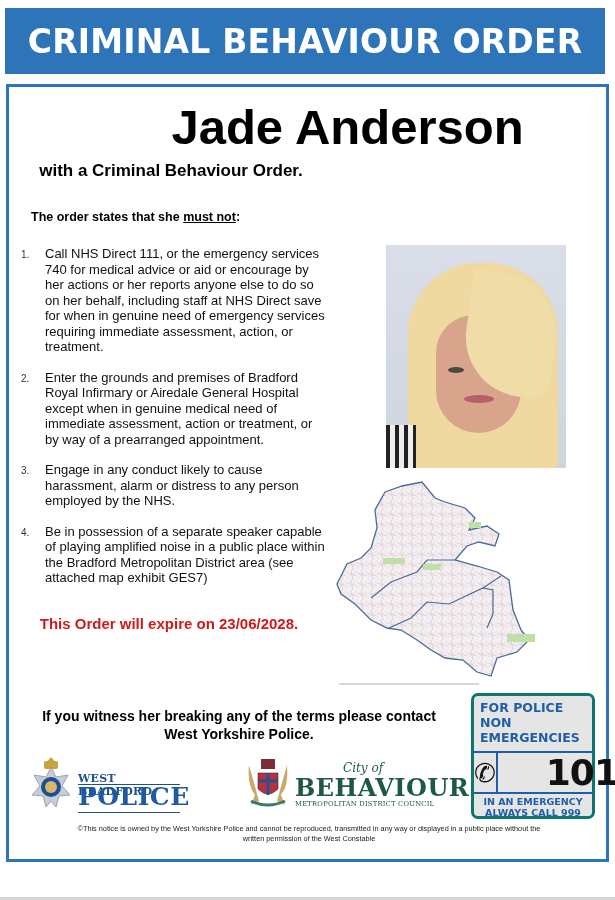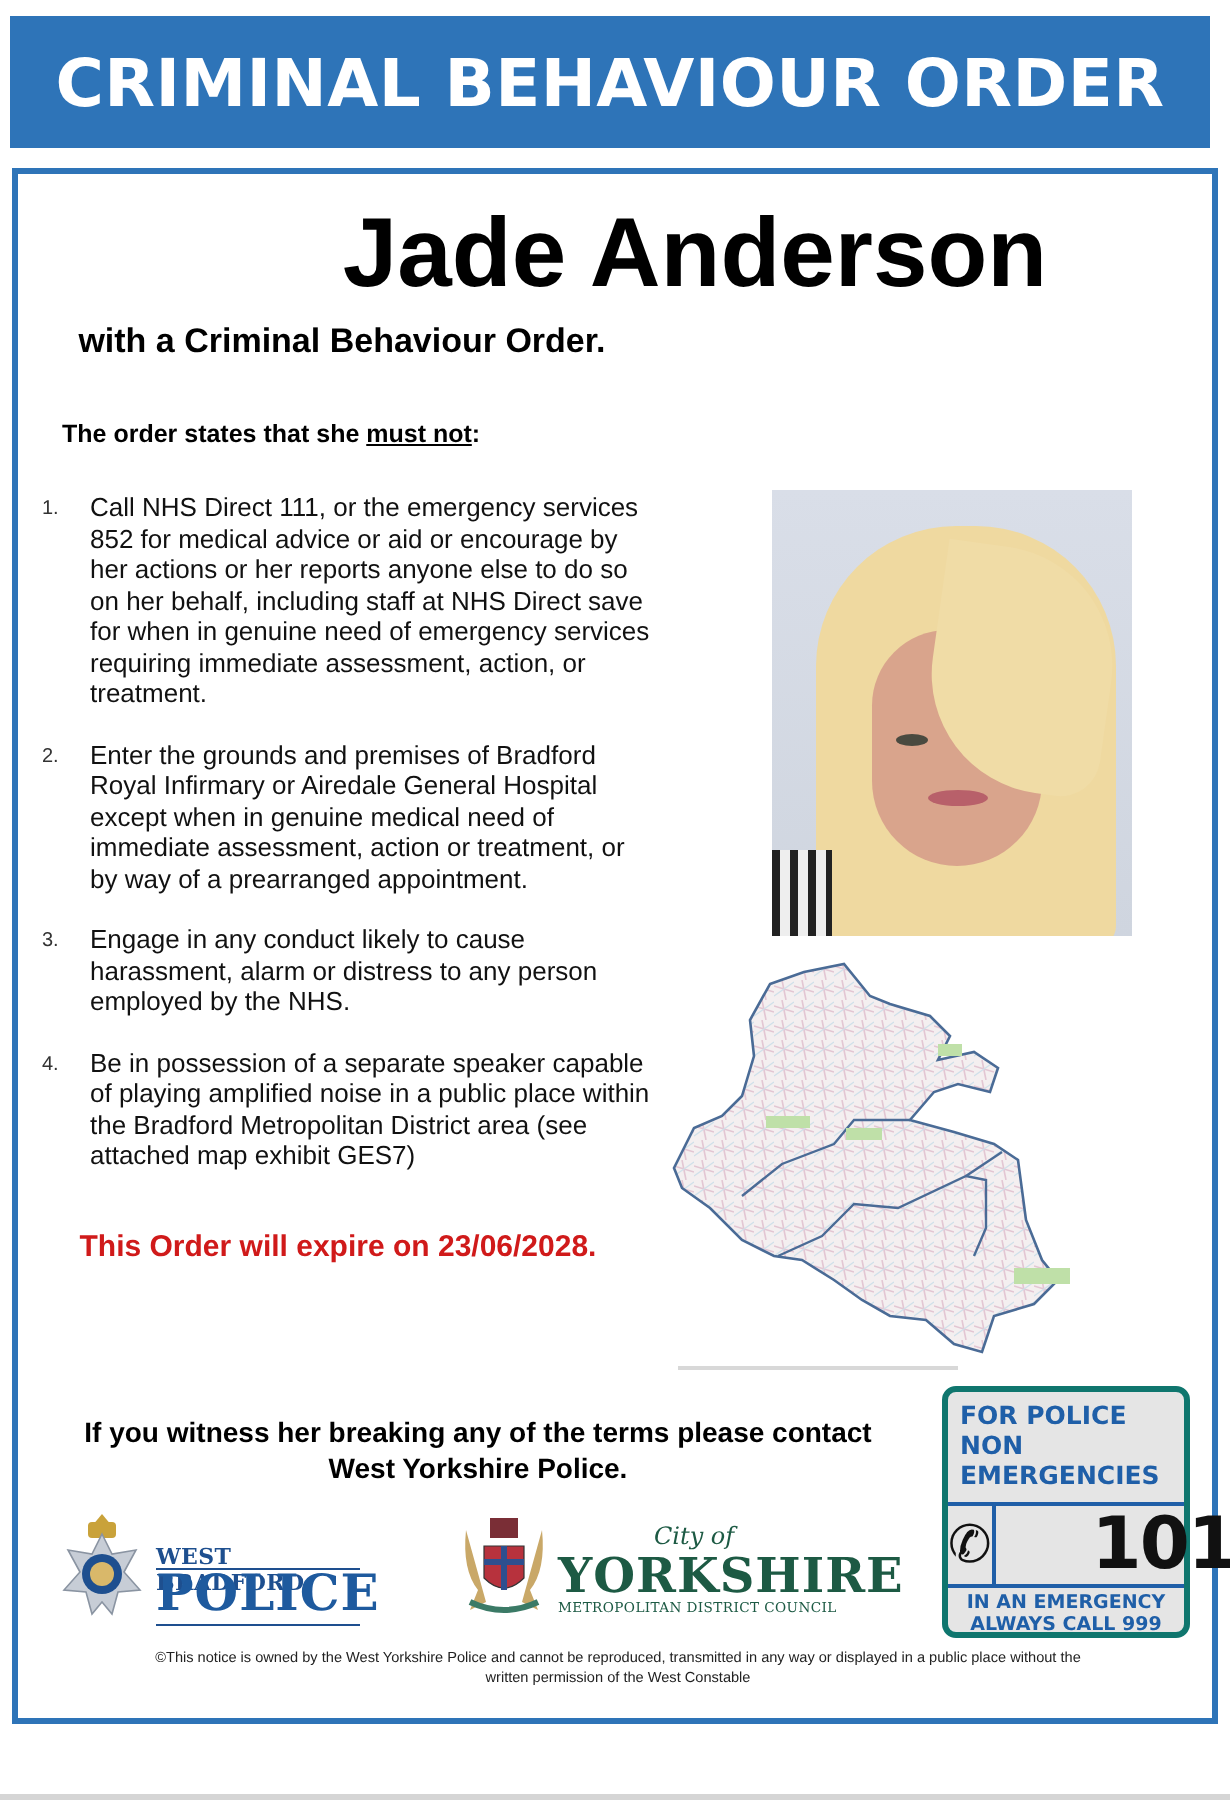--- a/index.html
+++ b/index.html
@@ -68,21 +68,21 @@
   .b-num { flex:1; display:flex; align-items:center; justify-content:center; font-size:36px; font-weight:900;
     color:#111; font-family:"DejaVu Sans", sans-serif; letter-spacing:-1px;padding-left:48px; }
   .b-bot { text-align:center; color:#1f5fa8; font-weight:bold; font-size:9.5px; line-height:11px; padding-top:2px;
     font-family:"DejaVu Sans", sans-serif; }
   .wyp-logo { position:absolute; left:17px; top:668px; width:160px; height:62px; }
   .wyp-text1 { position:absolute; left:52px; top:17px; font-family:"DejaVu Serif", serif; font-weight:bold;
     font-size:11px; color:#1e4f8f; letter-spacing:0.2px; }
   .wyp-text2 { position:absolute; left:52px; top:27px; font-family:"DejaVu Serif", serif; font-weight:bold;
     font-size:25px; color:#1e5a9e; letter-spacing:0.5px; }
   .wyp-rule { position:absolute; left:52px; height:1px; width:102px; background:#1e4f8f; }
-  .brad-logo { position:absolute; left:218px; top:668px; width:200px; height:62px; }
+  .brad-logo { position:absolute; left:234px; top:668px; width:200px; height:62px; }
   .brad-city { position:absolute; left:100px; top:6px; font-family:"DejaVu Serif", serif; font-style:italic;
     font-size:12px; color:#1d5a44; }
   .brad-name { position:absolute; left:52px; top:18px; font-family:"DejaVu Serif", serif; font-weight:bold;
     font-size:24px; color:#1d5a44; letter-spacing:0.5px; }
   .brad-sub { position:absolute; left:52px; top:45px; font-family:"DejaVu Serif", serif; font-size:6.8px;
     color:#1d5a44; letter-spacing:0.2px; }
   .copyright {
     position:absolute; left:40px; width:520px; top:737px; text-align:center;
     font-size:7.3px; line-height:10px; color:#222;
   }
@@ -100,21 +100,21 @@
 
   <div class="issued">
     <div>with a Criminal Behaviour Order.</div>
   </div>
 
   <div class="states"><span>The order states that she </span><u>must not</u><span>:</span></div>
 
   <ol class="terms">
     <li class="term">
       <span class="term-num">1.</span>
-      <span>Call NHS Direct 111, or the emergency services 852 for medical advice or aid or encourage by her actions or her reports anyone else to do so on her behalf, including staff at NHS Direct save for when in genuine need of emergency services requiring immediate assessment, action, or treatment.</span>
+      <span>Call NHS Direct 111, or the emergency services 740 for medical advice or aid or encourage by her actions or her reports anyone else to do so on her behalf, including staff at NHS Direct save for when in genuine need of emergency services requiring immediate assessment, action, or treatment.</span>
     </li>
     <li class="term">
       <span class="term-num">2.</span>
       <span>Enter the grounds and premises of Bradford Royal Infirmary or Airedale General Hospital except when in genuine medical need of immediate assessment, action or treatment, or by way of a prearranged appointment.</span>
     </li>
     <li class="term">
       <span class="term-num">3.</span>
       <span>Engage in any conduct likely to cause harassment, alarm or distress to any person employed by the NHS.</span>
     </li>
     <li class="term">
@@ -194,21 +194,21 @@
   <div class="brad-logo">
     <svg width="50" height="56" viewBox="0 0 50 56">
       <path d="M6 10 Q4 30 12 40 L8 50 L16 46 Z" fill="#c9a868"></path>
       <path d="M44 10 Q46 30 38 40 L42 50 L34 46 Z" fill="#c9a868"></path>
       <rect x="18" y="4" width="14" height="10" fill="#7a2e36"></rect>
       <path d="M15 18 L35 18 L35 34 Q25 44 15 34 Z" fill="#b7323d" stroke="#333" stroke-width="0.6"></path>
       <path d="M25 18 L25 40 M15 26 L35 26" stroke="#2d4f8f" stroke-width="3"></path>
       <path d="M8 46 Q25 54 42 46" fill="none" stroke="#3b7a66" stroke-width="3"></path>
     </svg>
     <div class="brad-city">City of</div>
-    <div class="brad-name">YORKSHIRE</div>
+    <div class="brad-name">BEHAVIOUR</div>
     <div class="brad-sub">METROPOLITAN DISTRICT COUNCIL</div>
   </div>
 
   <div class="copyright">
     <div>©This notice is owned by the West Yorkshire Police and cannot be reproduced, transmitted in any way or displayed in a public place without the</div>
     <div>written permission of the West Constable</div>
   </div>
 </div>
 
 <div class="bottom-line"></div>

